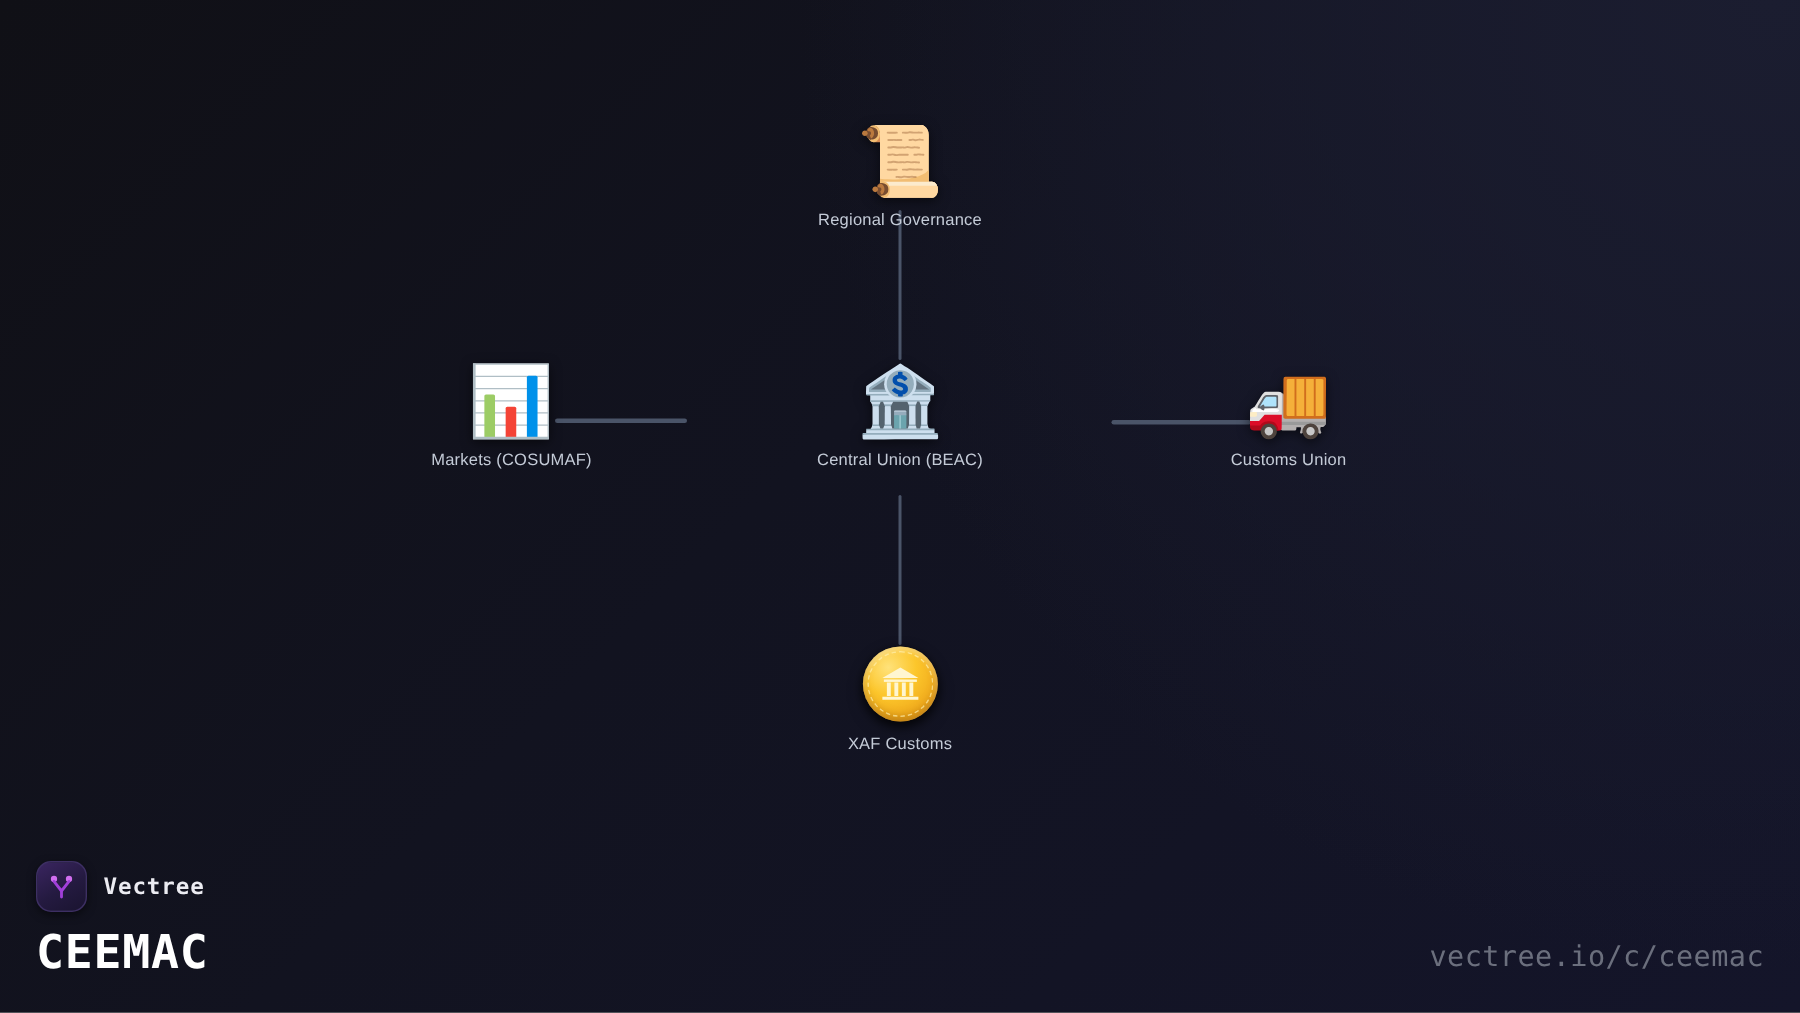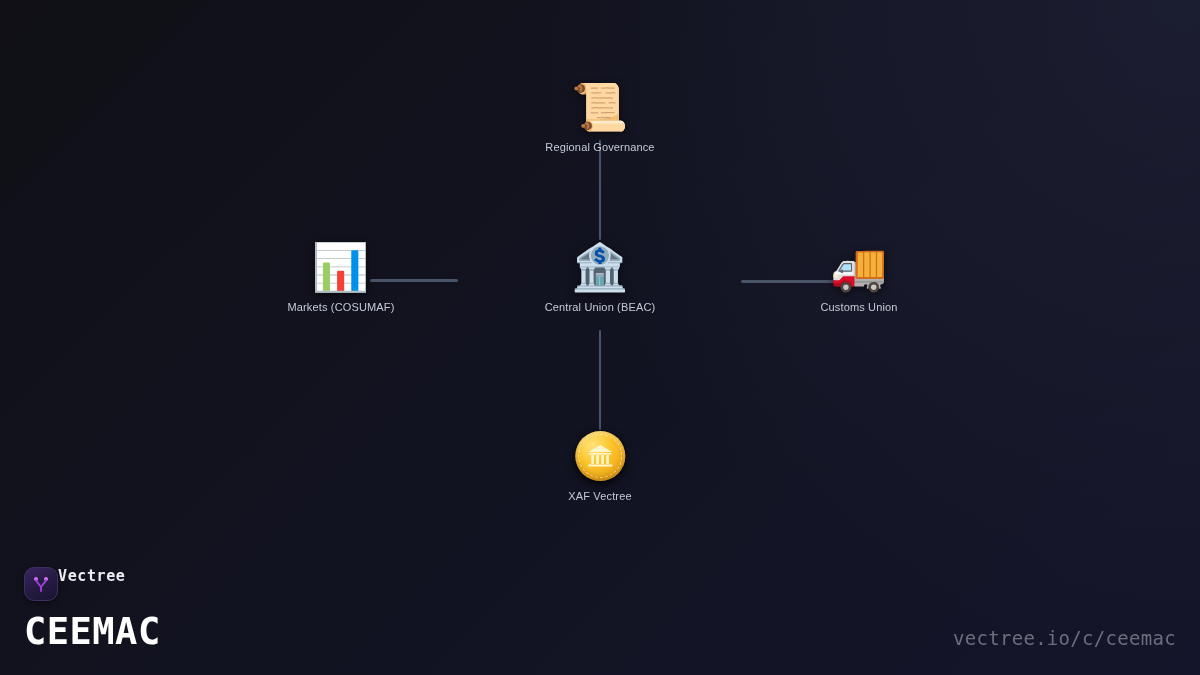--- a/index.html
+++ b/index.html
@@ -55,36 +55,36 @@
   }
   .coin::after{
     content:""; position:absolute; inset:3px; border-radius:50%;
     border:1px dashed rgba(255,240,175,0.75);
     opacity:.9;
   }
   .coin-glyph { position:relative; z-index:2; }
 
   
   #brand { position:absolute; left:24px; bottom:22px; }
-  .brand-row { display:flex; align-items:flex-start; }
+  .brand-row { display:flex; align-items:center; gap:11px; }
   .brand-logo {
     width:34px; height:34px; border-radius:10px;
     background:linear-gradient(150deg,#3a2560 0%, #241a40 55%, #1a1430 100%);
     border:1px solid #3d2f63;
     display:flex; align-items:center; justify-content:center;
     box-shadow:0 2px 6px rgba(0,0,0,0.5);
   }
   .brand-name {
     font-family:"DejaVu Sans Mono", monospace;
     font-size:15px; font-weight:bold; color:#ececf2; letter-spacing:0.6px;
   }
   .brand-title {
     margin-top:9px;
     font-family:"DejaVu Sans Mono", monospace;
-    font-size:37px; font-weight:bold; color:#ffffff; letter-spacing:0.5px;
+    font-size:31px; font-weight:bold; color:#ffffff; letter-spacing:0.5px;
   }
   #url {
     position:absolute; right:24px; bottom:26px;
     font-family:"DejaVu Sans Mono", monospace;
     font-size:19px; color:#6b6f7d; letter-spacing:0.3px;
   }
 </style>
 </head>
 <body>
 
@@ -125,21 +125,21 @@
           <polygon points="15,2 27,9 3,9" fill="#fff6d0"></polygon>
           <rect x="4" y="10" width="22" height="1.6" fill="#fff6d0"></rect>
           <rect x="6" y="12" width="2.6" height="9" fill="#fff6d0"></rect>
           <rect x="11" y="12" width="2.6" height="9" fill="#fff6d0"></rect>
           <rect x="16" y="12" width="2.6" height="9" fill="#fff6d0"></rect>
           <rect x="21" y="12" width="2.6" height="9" fill="#fff6d0"></rect>
           <rect x="3" y="21.5" width="24" height="2" fill="#fff6d0"></rect>
         </svg>
       </div>
     </div>
-    <div class="node-label">XAF Vectree</div>
+    <div class="node-label">XAF Customs</div>
   </div>
 
   <div id="brand">
     <div class="brand-row">
       <div class="brand-logo">
         <svg width="20" height="20" viewBox="0 0 20 20">
           <circle cx="5" cy="5" r="2.1" fill="#d16ef0"></circle>
           <circle cx="15" cy="5" r="2.1" fill="#d16ef0"></circle>
           <path d="M5 6.6 L10 13 L15 6.6" stroke="#a03fd8" stroke-width="1.9" fill="none" stroke-linecap="round" stroke-linejoin="round"></path>
           <path d="M10 12.4 L10 17" stroke="#a03fd8" stroke-width="1.9" stroke-linecap="round"></path>

